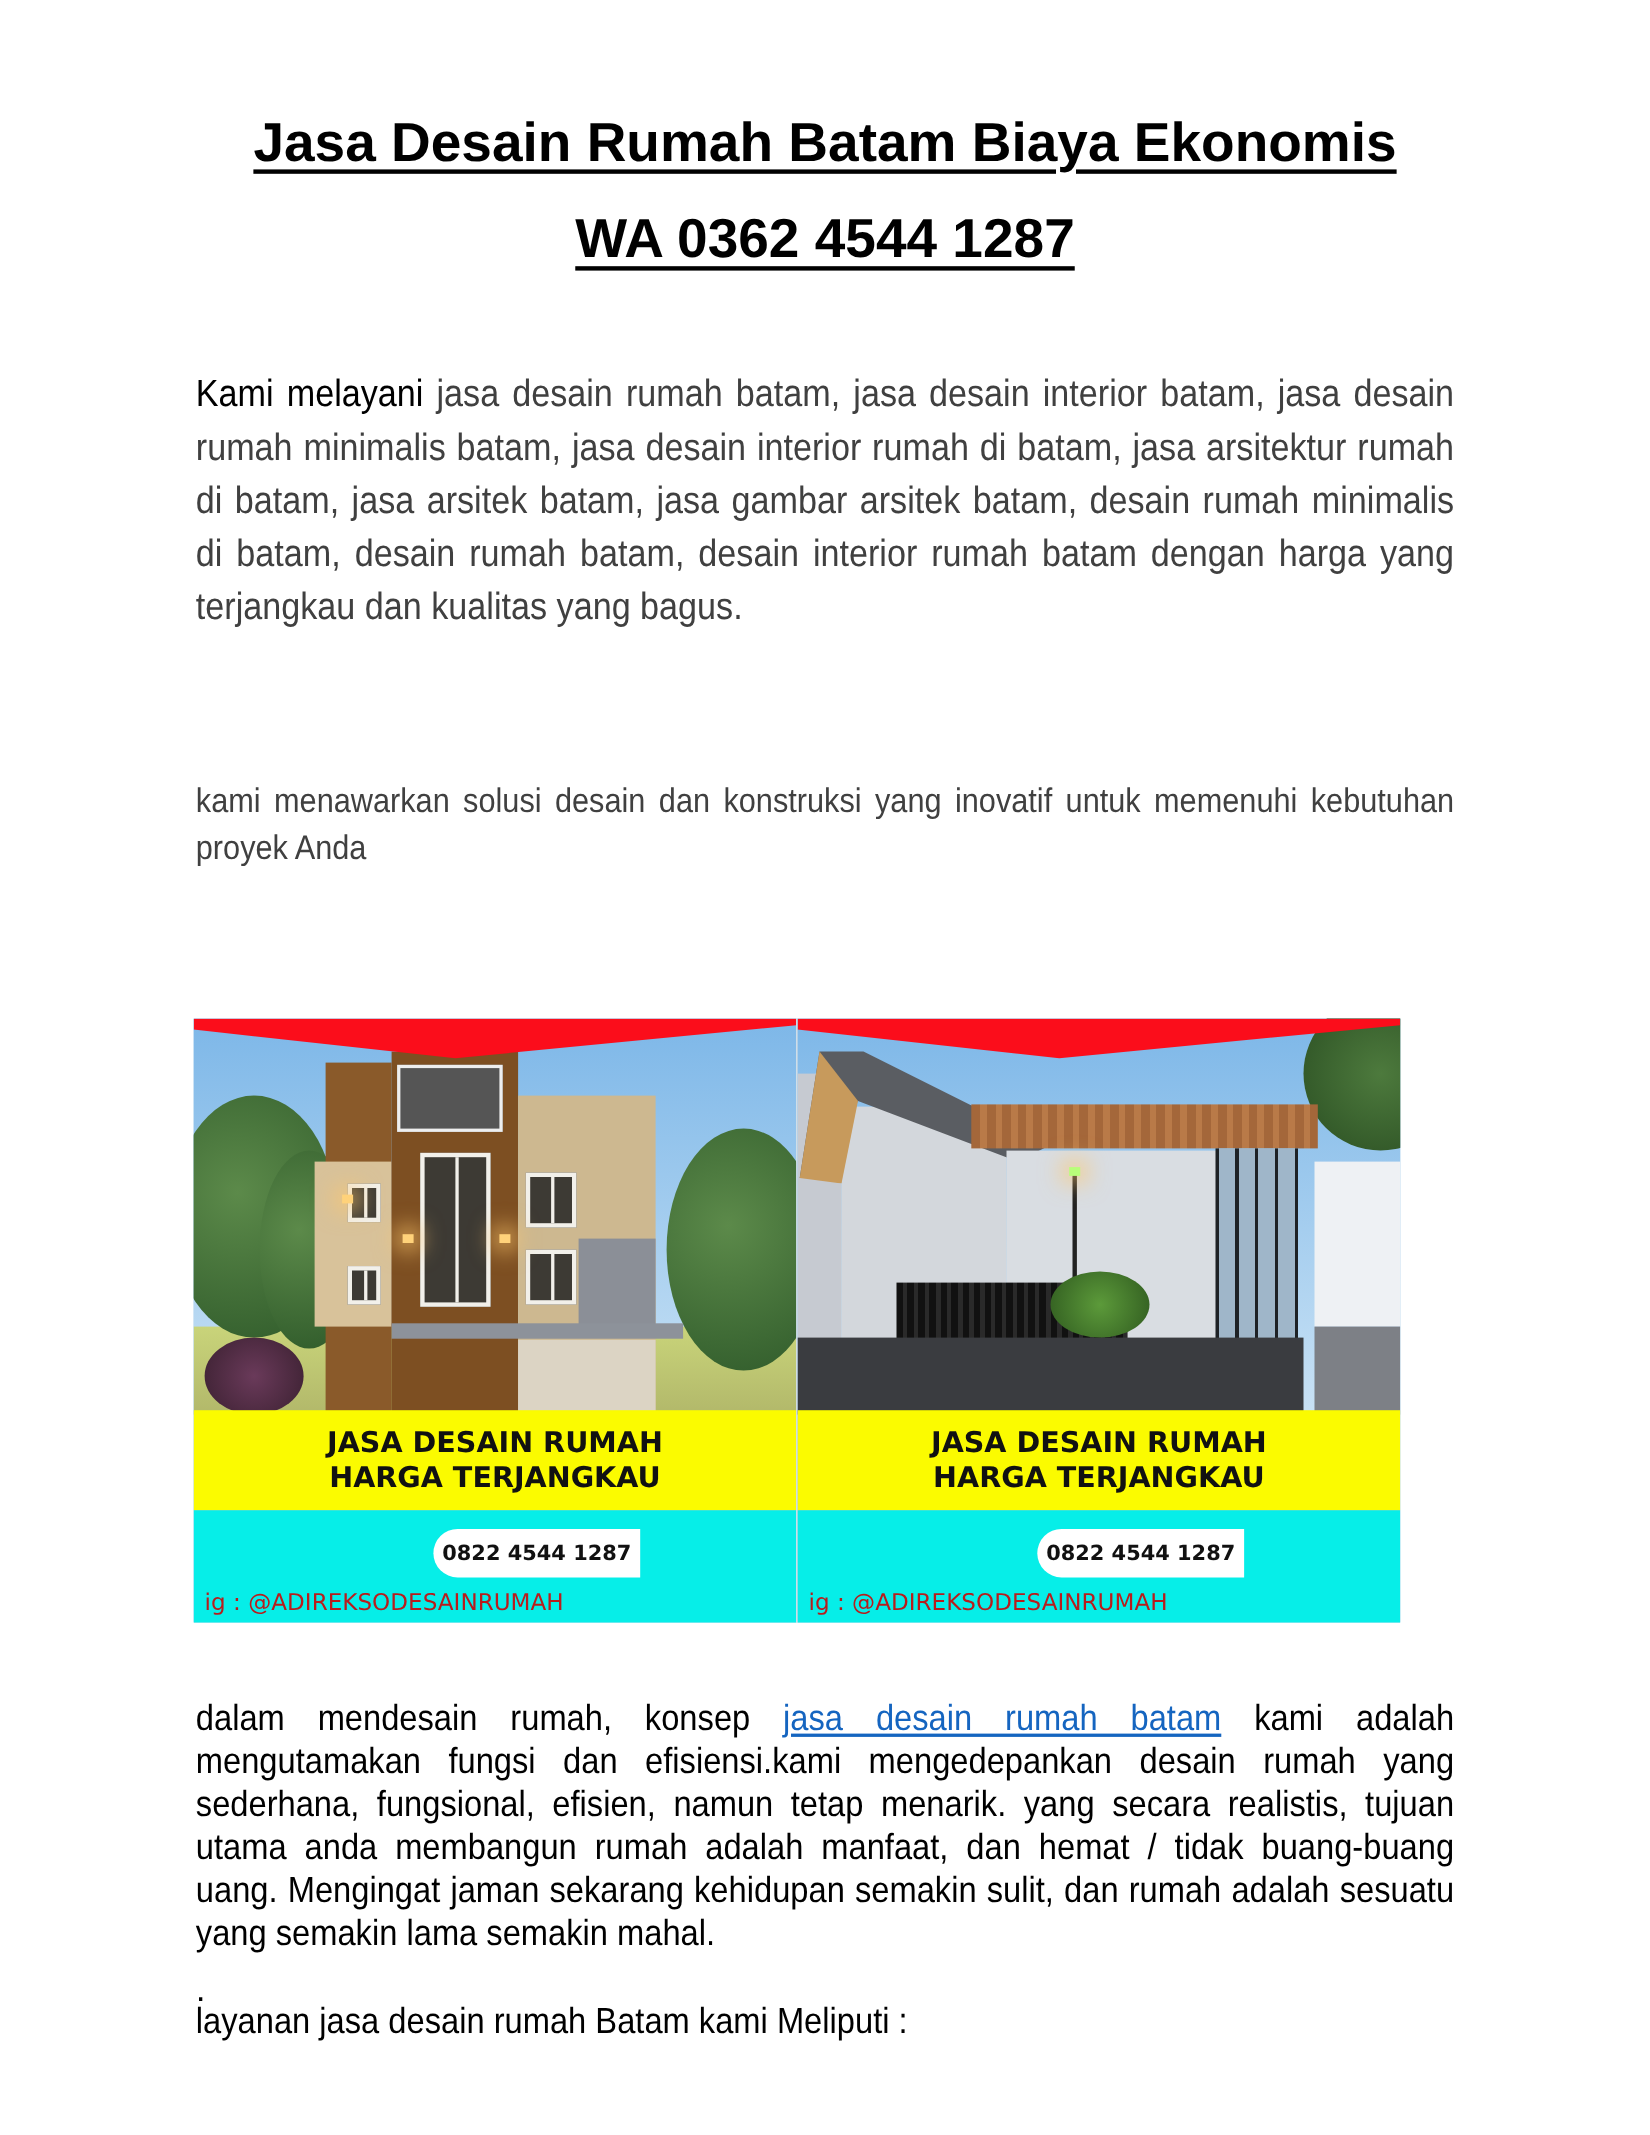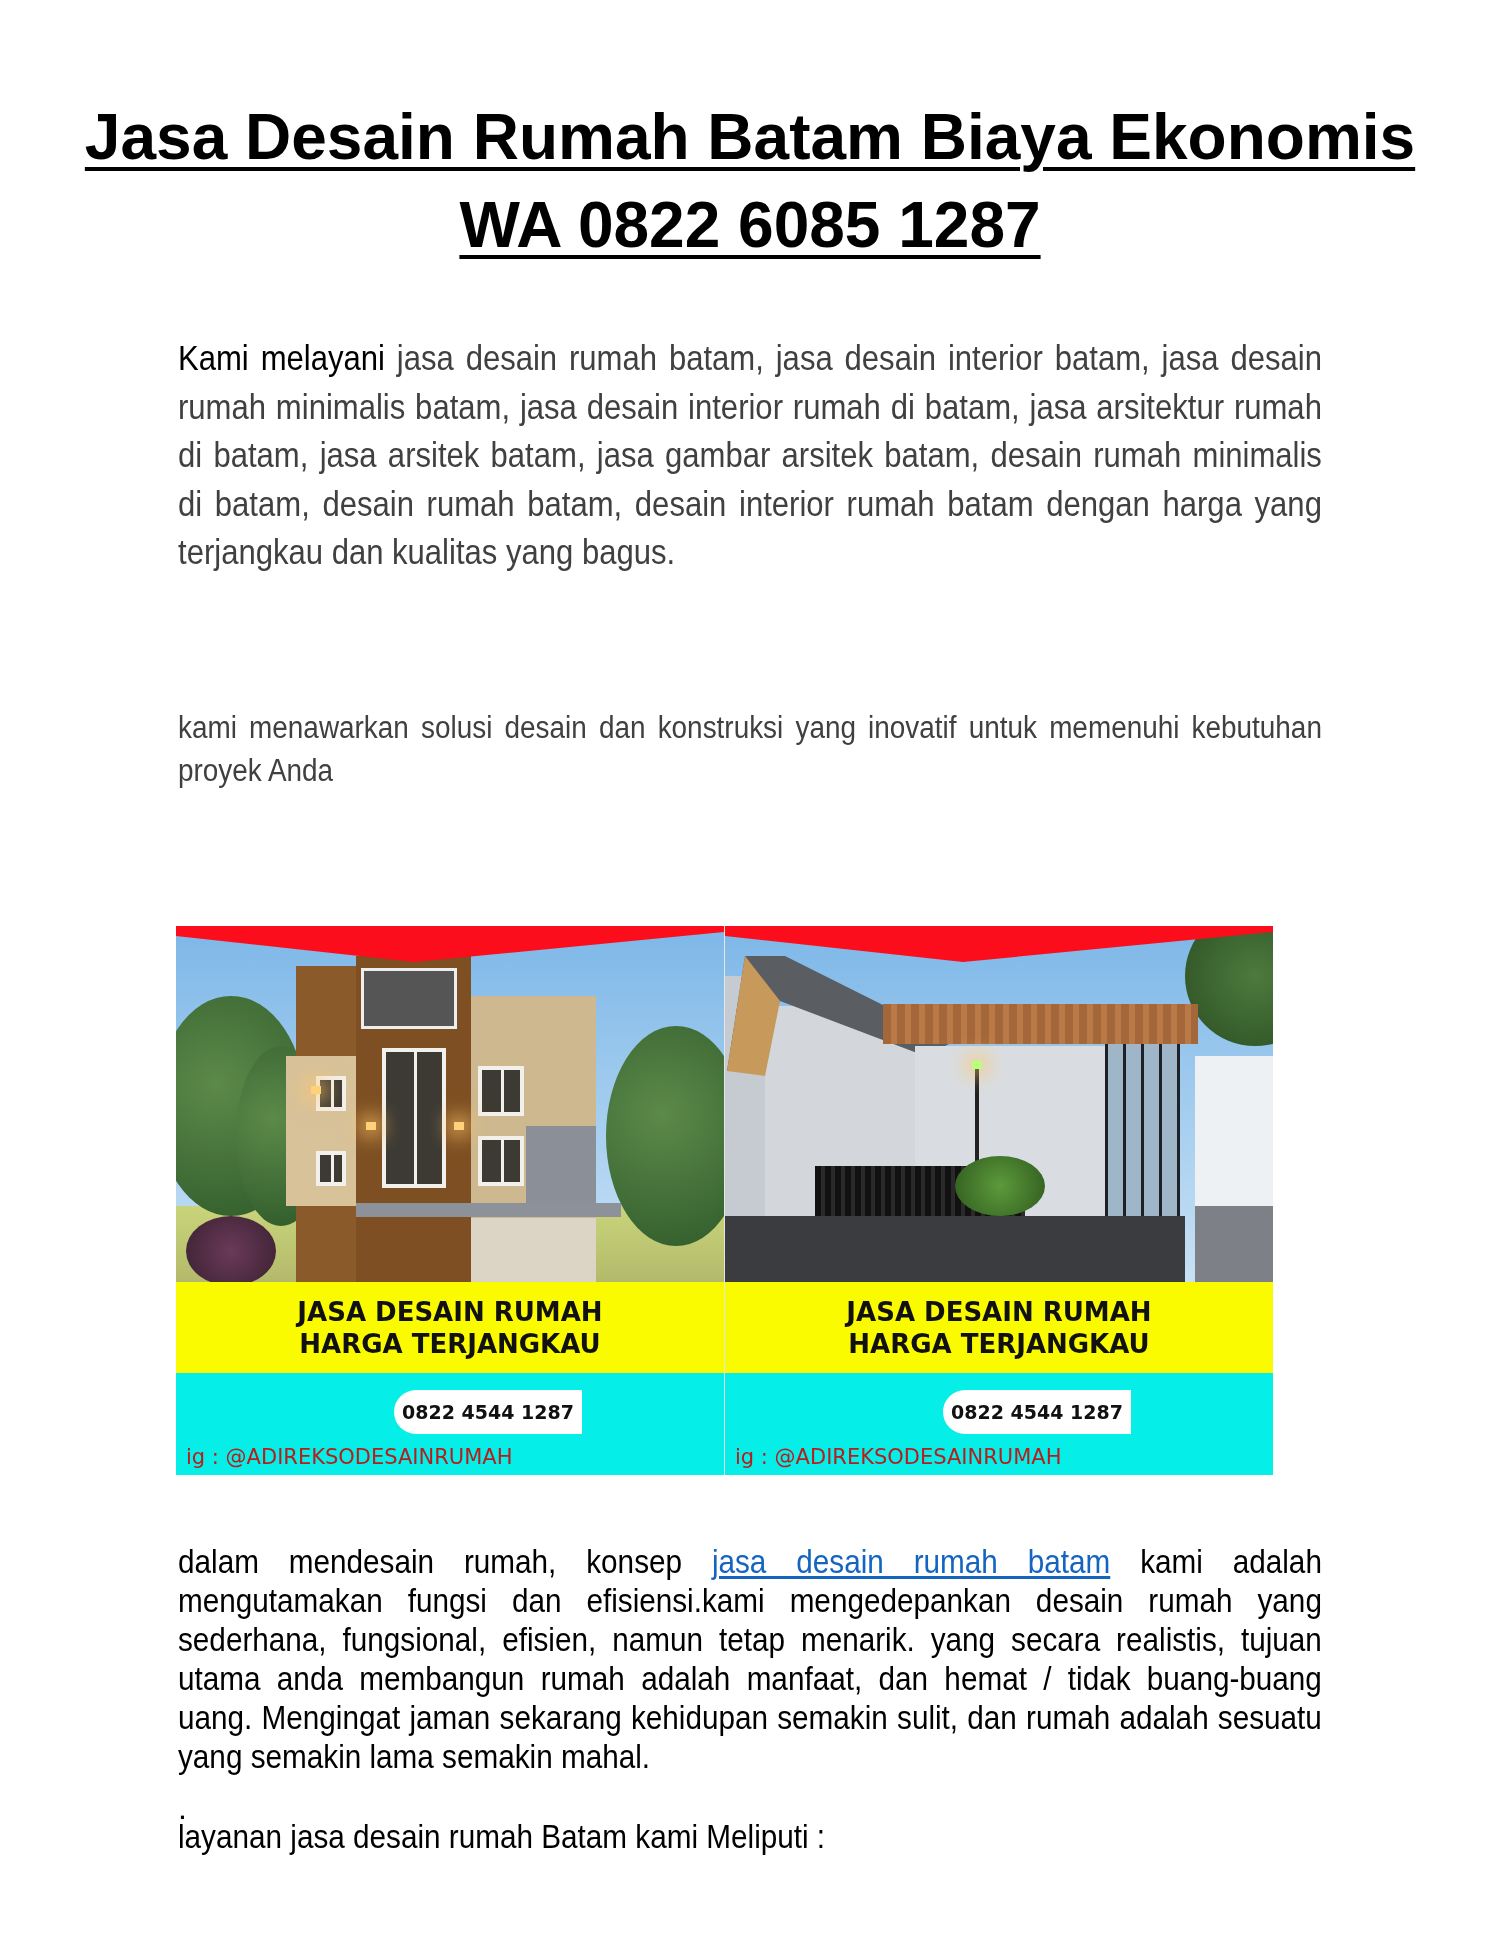--- a/index.html
+++ b/index.html
@@ -1,21 +1,21 @@
 <!DOCTYPE html>
 <html><head>
   <meta charset="utf-8">
   <style>
     html, body { margin: 0; padding: 0; background: #ffffff; }
     body { width: 1500px; height: 1941px; position: relative; overflow: hidden;
            font-family: "Liberation Sans", sans-serif; color: #000; }
     .page { position: absolute; left: 0; top: 0; width: 1500px; height: 1941px; }
 
     .title { position: absolute; left: 0; width: 1500px; text-align: center;
-             font-family: "Liberation Sans", sans-serif; font-weight: bold; font-size: 64px;
+             font-family: "Liberation Sans", sans-serif; font-weight: bold; font-size: 50px;
              margin: 0; }
     .title span { text-decoration: underline; text-decoration-thickness: 4px; text-underline-offset: 8px; }
     .title-1 { top: 100px; }
     .title-2 { top: 188px; }
 
     .para { position: absolute; left: 178px; width: 1144px; text-align: justify;
             font-size: 34.5px; line-height: 48.5px; margin: 0; color: #404040;
             transform: scaleX(0.9); transform-origin: left top; width: 1271px; }
     .para-1 { top: 334px; }
     .para-1 .lead { color: #000; }
@@ -57,21 +57,21 @@
   </style>
 </head>
 <body>
 
 <div class="page">
 
   <h1 class="title title-1">
     <span>Jasa Desain Rumah Batam Biaya Ekonomis</span>
   </h1>
   <h1 class="title title-2">
-    <span>WA 0822 6085 1287</span>
+    <span>WA 0362 4544 1287</span>
   </h1>
 
   <p class="para para-1"><span class="lead">Kami melayani</span><span> jasa desain rumah batam, jasa desain interior batam, jasa desain rumah minimalis batam, jasa desain interior rumah di batam, jasa arsitektur rumah di batam, jasa arsitek batam, jasa gambar arsitek batam, desain rumah minimalis di batam, desain rumah batam, desain interior rumah batam dengan harga yang terjangkau dan kualitas yang bagus.</span></p>
 
   <p class="para para-2">kami menawarkan solusi desain dan konstruksi yang inovatif untuk memenuhi kebutuhan proyek Anda</p>
 
   <div class="ad ad-1">
     <div class="sky"></div>
     <div class="ground"></div>
     <div class="tree" style="left:-20px;top:70px;width:150px;height:220px;"></div>

